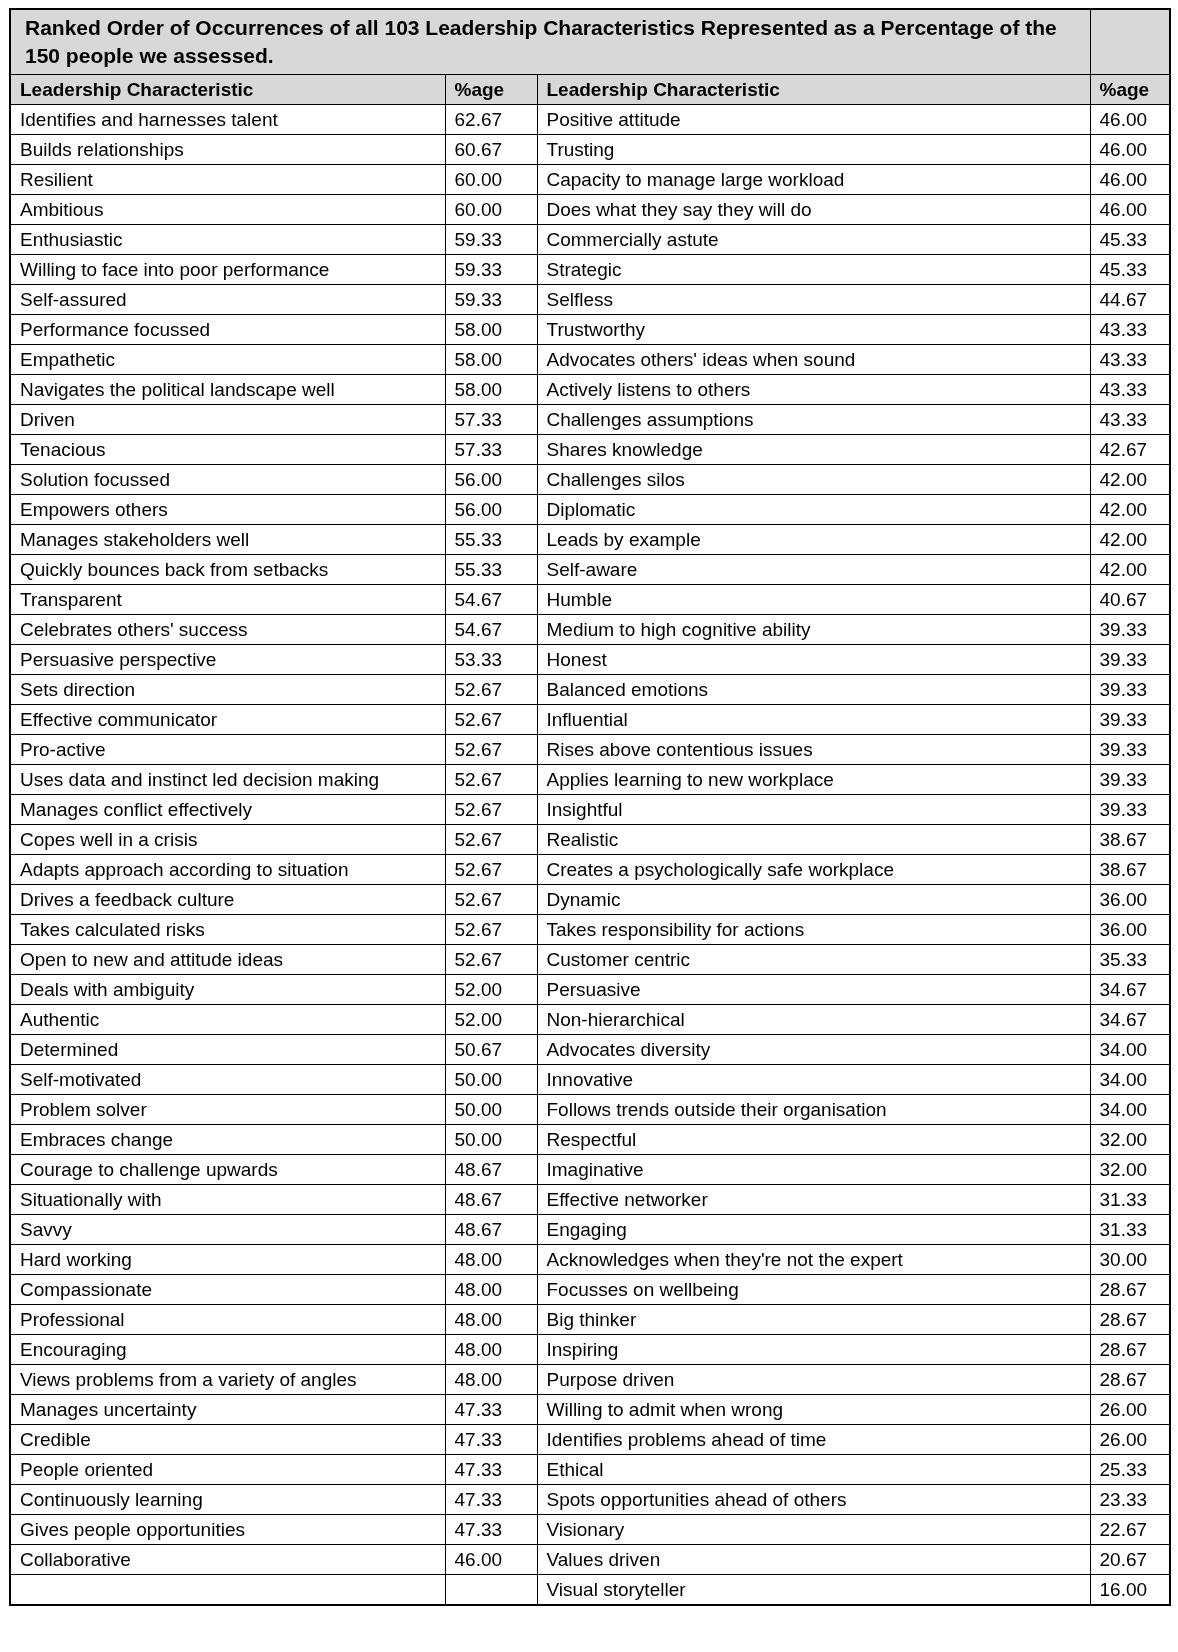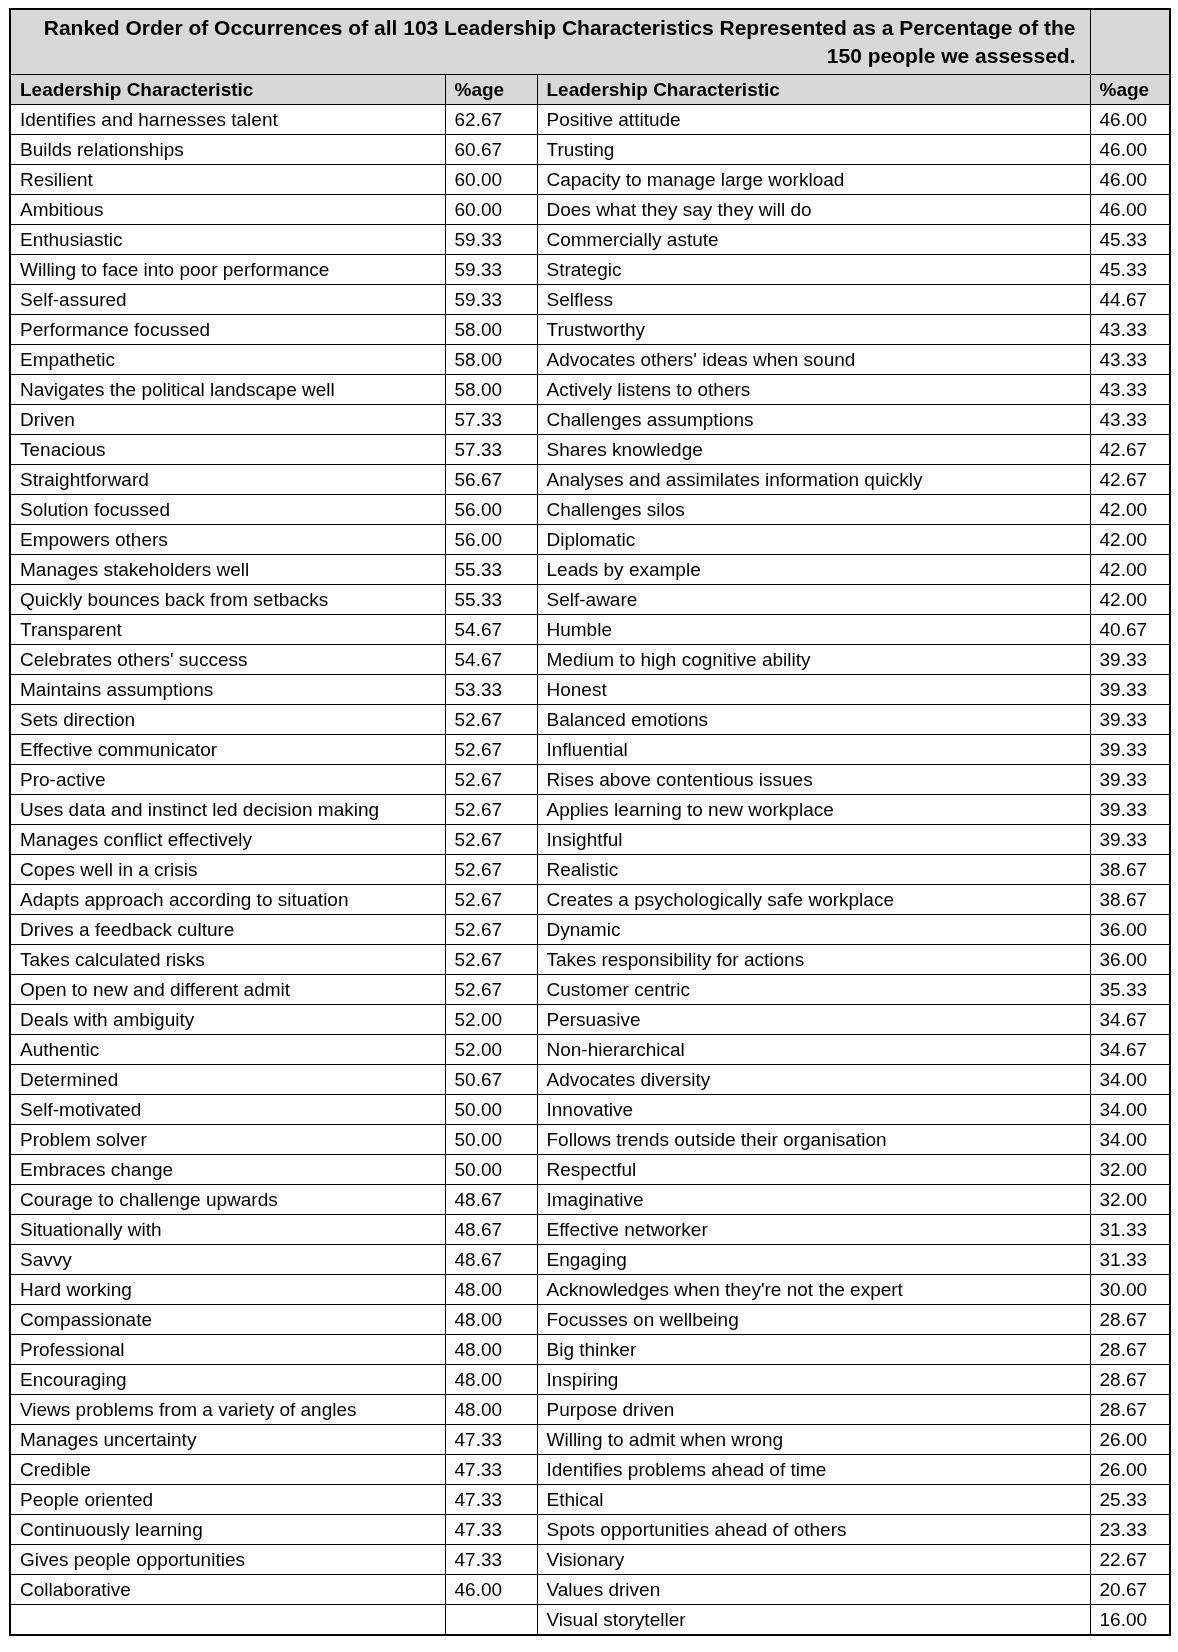--- a/index.html
+++ b/index.html
@@ -35,21 +35,21 @@
     overflow:hidden;
     white-space:nowrap;
     text-align:left;
     height:29px;
   }
   tr.title-row th{
     background:var(--header-bg);
     font-weight:bold;
     font-size:21px;
     line-height:28px;
-    text-align:right;
+    text-align:left;
     white-space:normal;
     padding:4px 14px;
   }
   tr.header-row th{
     background:var(--header-bg);
     font-weight:bold;
   }
   td.num, td.left, td.right{background:#ffffff;}
 </style>
 </head>
@@ -142,26 +142,20 @@
           <td class="right">Challenges assumptions</td>
           <td class="num">43.33</td>
         </tr>
         <tr>
           <td class="left">Tenacious</td>
           <td class="num">57.33</td>
           <td class="right">Shares knowledge</td>
           <td class="num">42.67</td>
         </tr>
         <tr>
-          <td class="left">Straightforward</td>
-          <td class="num">56.67</td>
-          <td class="right">Analyses and assimilates information quickly</td>
-          <td class="num">42.67</td>
-        </tr>
-        <tr>
           <td class="left">Solution focussed</td>
           <td class="num">56.00</td>
           <td class="right">Challenges silos</td>
           <td class="num">42.00</td>
         </tr>
         <tr>
           <td class="left">Empowers others</td>
           <td class="num">56.00</td>
           <td class="right">Diplomatic</td>
           <td class="num">42.00</td>
@@ -184,21 +178,21 @@
           <td class="right">Humble</td>
           <td class="num">40.67</td>
         </tr>
         <tr>
           <td class="left">Celebrates others' success</td>
           <td class="num">54.67</td>
           <td class="right">Medium to high cognitive ability</td>
           <td class="num">39.33</td>
         </tr>
         <tr>
-          <td class="left">Maintains assumptions</td>
+          <td class="left">Persuasive perspective</td>
           <td class="num">53.33</td>
           <td class="right">Honest</td>
           <td class="num">39.33</td>
         </tr>
         <tr>
           <td class="left">Sets direction</td>
           <td class="num">52.67</td>
           <td class="right">Balanced emotions</td>
           <td class="num">39.33</td>
         </tr>
@@ -244,21 +238,21 @@
           <td class="right">Dynamic</td>
           <td class="num">36.00</td>
         </tr>
         <tr>
           <td class="left">Takes calculated risks</td>
           <td class="num">52.67</td>
           <td class="right">Takes responsibility for actions</td>
           <td class="num">36.00</td>
         </tr>
         <tr>
-          <td class="left">Open to new and different admit</td>
+          <td class="left">Open to new and attitude ideas</td>
           <td class="num">52.67</td>
           <td class="right">Customer centric</td>
           <td class="num">35.33</td>
         </tr>
         <tr>
           <td class="left">Deals with ambiguity</td>
           <td class="num">52.00</td>
           <td class="right">Persuasive</td>
           <td class="num">34.67</td>
         </tr>

